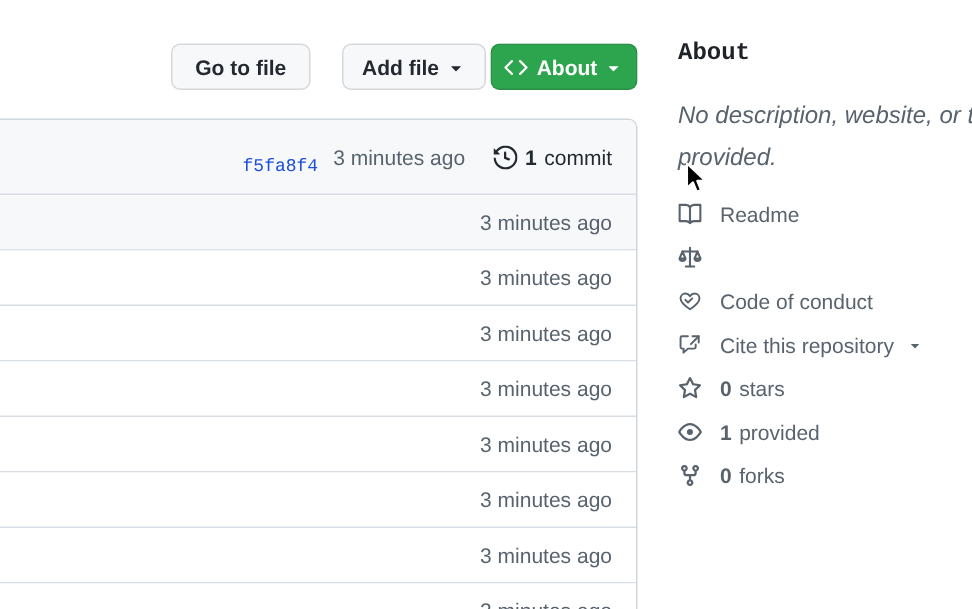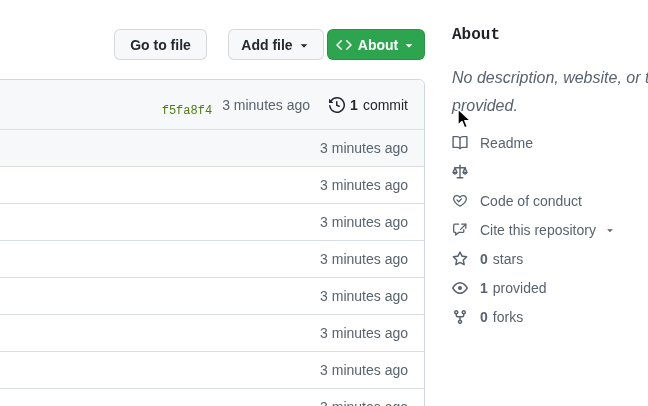--- a/index.html
+++ b/index.html
@@ -28,21 +28,21 @@
     position:absolute;left:-40px;top:79px;width:465px;height:420px;
     box-sizing:border-box;border:1px solid #d0d7de;border-radius:6px;
     background:#ffffff;overflow:hidden;
   }
   .commit-bar{
     height:50px;background:#f6f8fa;border-bottom:1px solid #d8dee4;
     display:flex;align-items:center;justify-content:flex-end;
     padding-right:16px;box-sizing:border-box;
   }
   .commit-hash{
-    font-family:"Liberation Mono", monospace;font-size:12px;color:#4d7c0f;
+    font-family:"Liberation Mono", monospace;font-size:12px;color:#1d4ed8;
     margin-right:10px;cursor:pointer;margin-top:12px;
   }
   .commit-time{font-size:14px;color:#59636e;margin-right:19px;}
   .commit-link{
     display:flex;align-items:center;gap:5px;color:#24292f;font-size:14px;cursor:pointer;
   }
   .commit-link .num{font-weight:700;}
   .file-row{
     height:37px;box-sizing:border-box;border-bottom:1px solid #d8dee4;
     display:flex;align-items:center;justify-content:flex-end;

